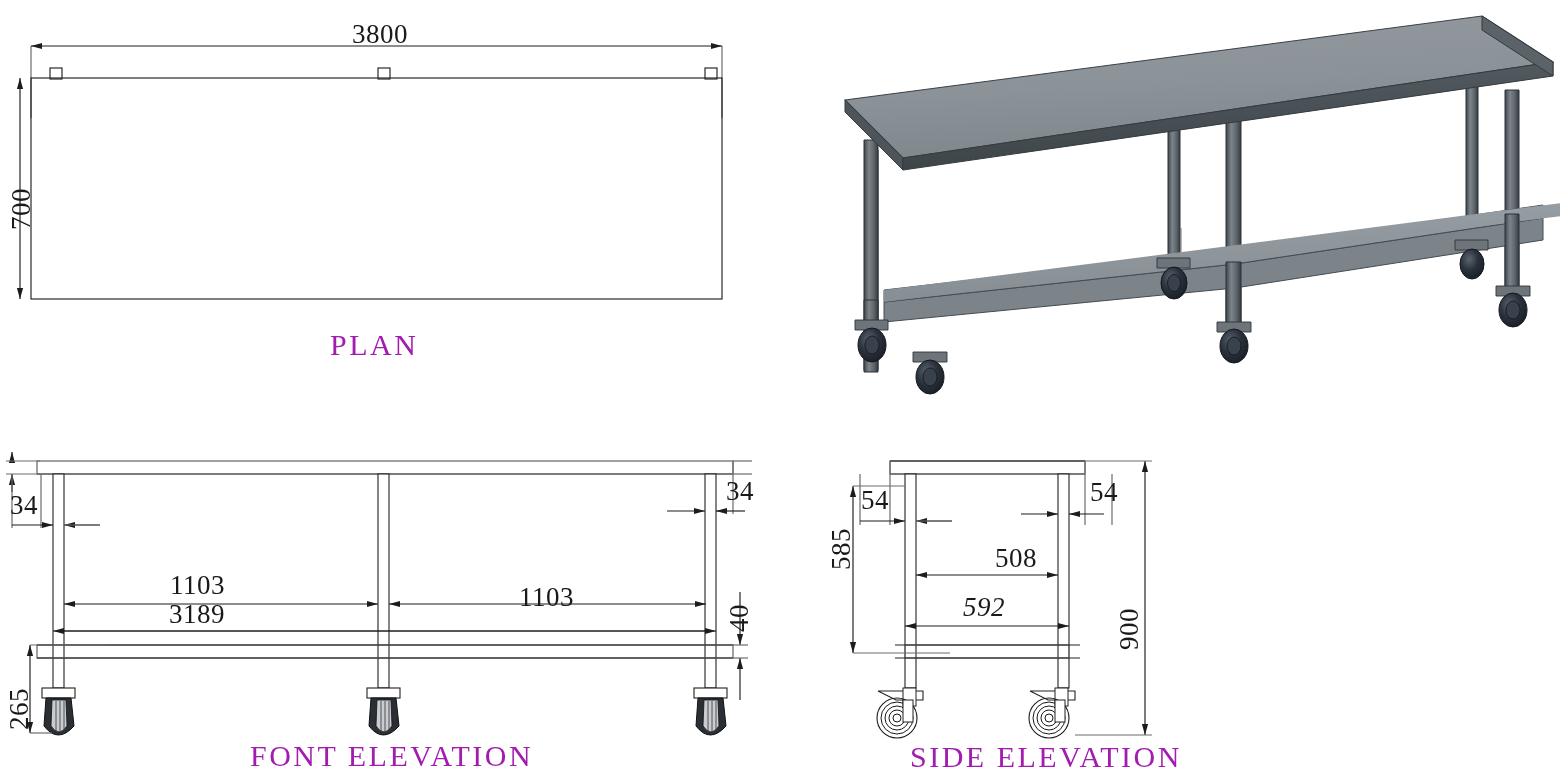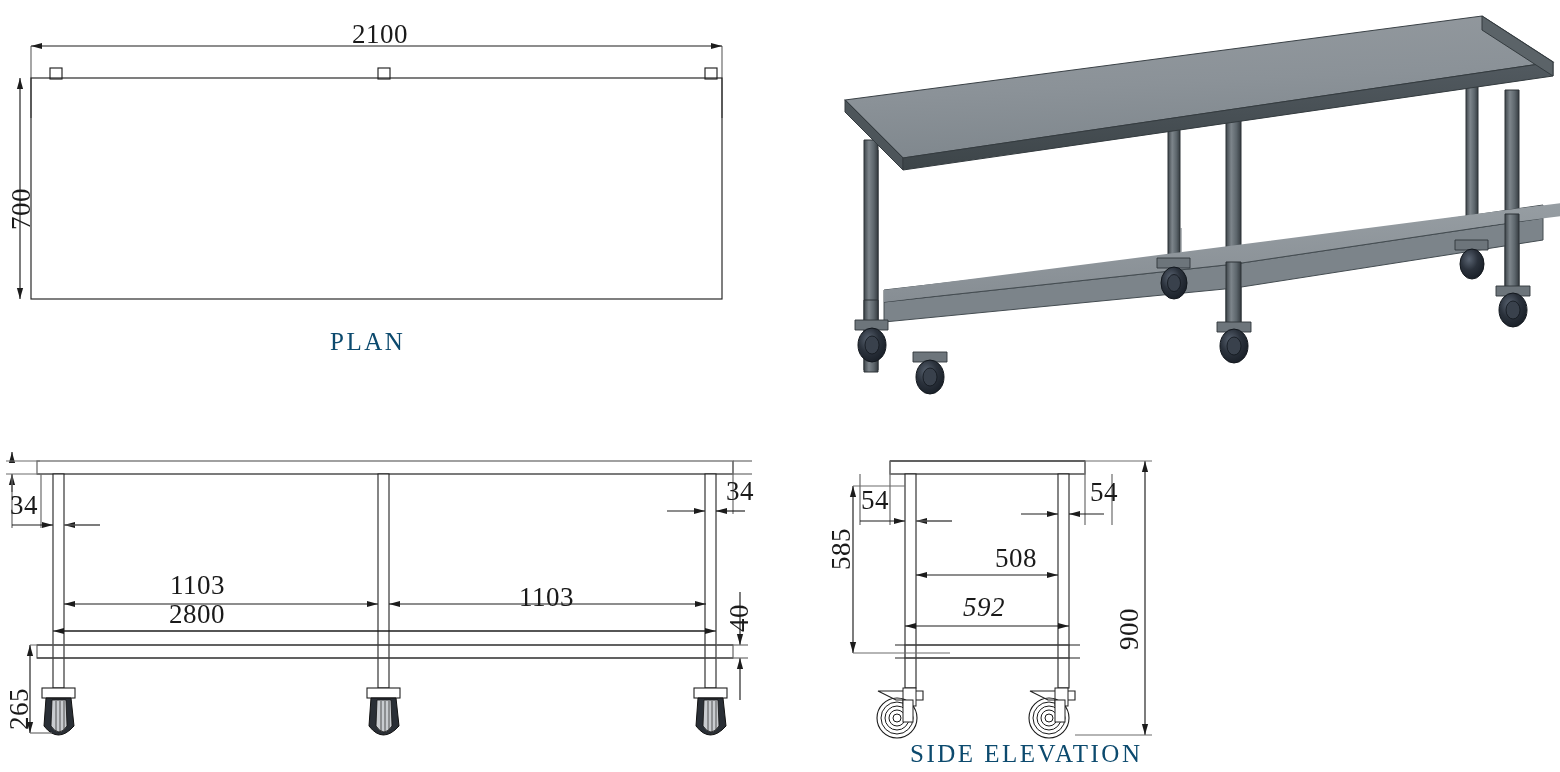--- a/index.html
+++ b/index.html
@@ -13,21 +13,21 @@
   svg.layer{position:absolute;left:0;top:0;width:1560px;height:772px;overflow:visible;}
   .dimtext{
     position:absolute;
     font-family:"Liberation Serif","DejaVu Serif",serif;
     font-size:27px;letter-spacing:0.5px;color:#1a1a1a;white-space:nowrap;
     line-height:1;
   }
   .viewlabel{
     position:absolute;
     font-family:"Liberation Serif","DejaVu Serif",serif;
-    font-size:25px;letter-spacing:2.5px;color:#0c4a6e;white-space:nowrap;
+    font-size:30px;letter-spacing:2.5px;color:#a21caf;white-space:nowrap;
   }
   .rot90{transform:rotate(-90deg);transform-origin:left top;}
   
   .thin{stroke:#222;stroke-width:1.1;fill:none;}
   .thingray{stroke:#6f6f6f;stroke-width:1.3;fill:none;}
   .dimline{stroke:#1c1c1c;stroke-width:1.15;fill:none;}
   .extline{stroke:#6c6c6c;stroke-width:1.2;fill:none;}
   .obj{stroke:#222;stroke-width:1.15;fill:none;}
   .objfillwhite{stroke:#222;stroke-width:1.1;fill:#ffffff;}
 </style>
@@ -339,40 +339,41 @@
       </g>
 
       <g>
         <line class="dimline" x1="1145" y1="461" x2="1145" y2="735" marker-start="url(#arrOut)" marker-end="url(#arrIn)"></line>
         <line class="extline" x1="1085" y1="461" x2="1152" y2="461"></line>
         <line class="extline" x1="1075" y1="735" x2="1152" y2="735"></line>
       </g>
     </g>
   </svg>
 
-  <div class="dimtext" style="left:352px;top:21px;">2100</div>
+  <div class="dimtext" style="left:352px;top:21px;">3800</div>
 
   <div class="dimtext rot90" style="left:8px;top:230px;">700</div>
 
   <div class="viewlabel" style="left:330px;top:328px;">PLAN</div>
 
   <div class="dimtext" style="left:10px;top:492px;">34</div>
 
   <div class="dimtext" style="left:726px;top:478px;">34</div>
 
   <div class="dimtext" style="left:170px;top:572px;">1103</div>
 
   <div class="dimtext" style="left:519px;top:584px;">1103</div>
 
-  <div class="dimtext" style="left:169px;top:601px;">2800</div>
+  <div class="dimtext" style="left:169px;top:601px;">3189</div>
 
   <div class="dimtext rot90" style="left:726px;top:632px;">40</div>
 
   <div class="dimtext rot90" style="left:6px;top:730px;">265</div>
 
+  <div class="viewlabel" style="left:250px;top:739px;">FONT  ELEVATION</div>
 
   <div class="dimtext rot90" style="left:828px;top:570px;">585</div>
 
   <div class="dimtext" style="left:861px;top:487px;">54</div>
 
   <div class="dimtext" style="left:1090px;top:479px;">54</div>
 
   <div class="dimtext" style="left:995px;top:545px;">508</div>
 
   <div class="dimtext" style="left:963px;top:594px;font-style:italic;">592</div>

